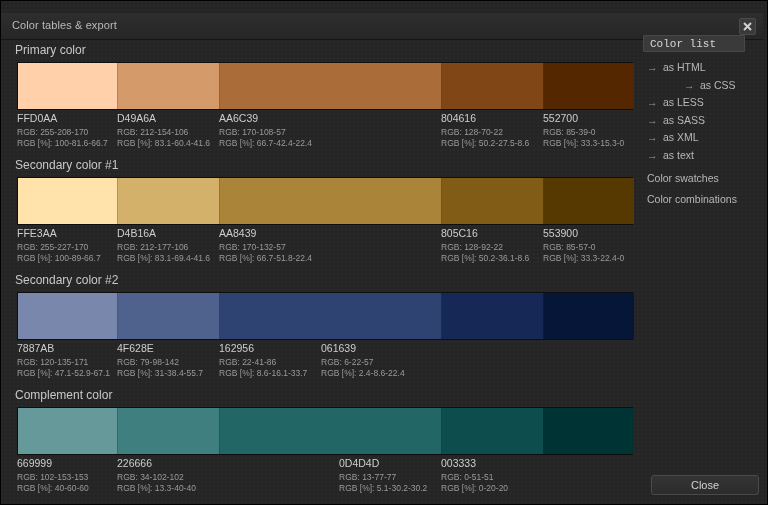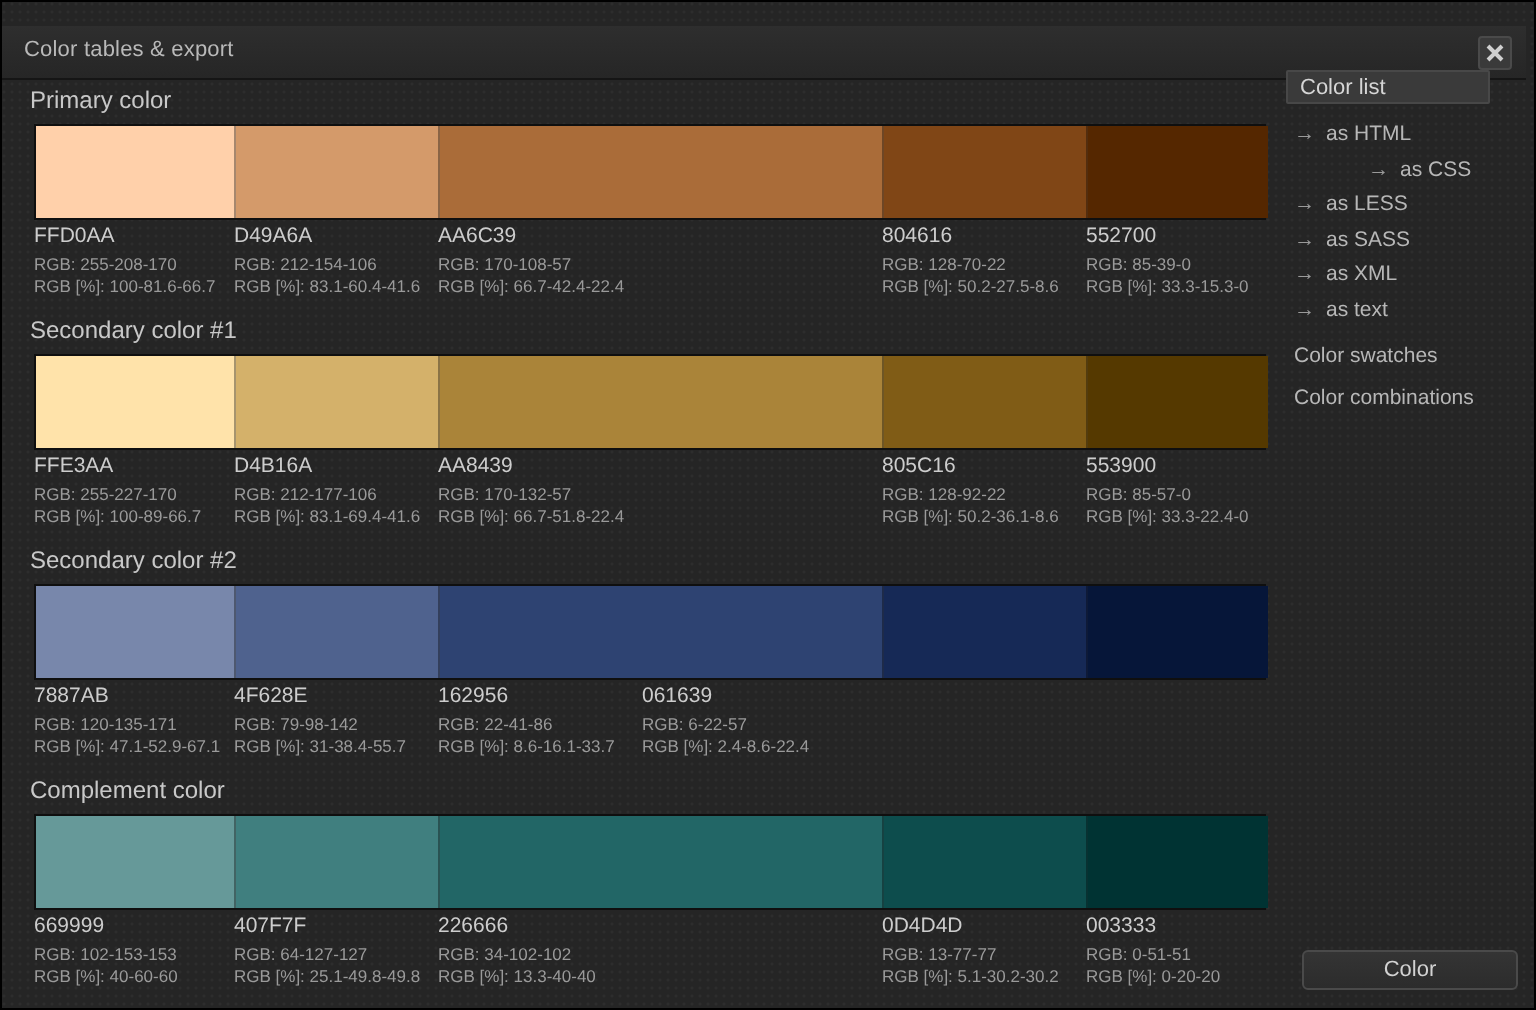--- a/index.html
+++ b/index.html
@@ -128,20 +128,21 @@
   #sidebar-header {
     position: absolute;
     left: 4px;
     top: 7px;
     width: 102px;
     height: 17px;
     background: #3a3a3a;
     border: 1px solid #484848;
     box-sizing: border-box;
     border-radius: 1px;
+    font-family: Liberation Mono, monospace;
   }
   #sidebar-header span {
     position: absolute;
     left: 6px;
     top: 2px;
     font-size: 11px;
     color: #d6d6d6;
   }
   .side-link {
     position: absolute;
@@ -304,25 +305,20 @@
           <div class="swatch" style="background: rgb(64, 127, 127); width: 102px; flex: 0 0 102px;"></div>
           <div class="swatch" style="background: rgb(34, 102, 102); width: 222px; flex: 0 0 222px;"></div>
           <div class="swatch" style="background: rgb(13, 77, 77); width: 102px; flex: 0 0 102px;"></div>
           <div class="swatch" style="background: rgb(0, 51, 51); width: 90px; flex: 0 0 90px;"></div>
         </div>
         <div class="labels">
           <div class="label-cell" style="width: 100px; flex: 0 0 100px;">
             <div class="label-hex">669999</div>
             <div class="label-rgb">RGB: 102-153-153</div>
             <div class="label-pct">RGB [%]: 40-60-60</div>
-          </div>
-          <div class="label-cell" style="width: 102px; flex: 0 0 102px;">
-            <div class="label-hex">407F7F</div>
-            <div class="label-rgb">RGB: 64-127-127</div>
-            <div class="label-pct">RGB [%]: 25.1-49.8-49.8</div>
           </div>
           <div class="label-cell" style="width: 222px; flex: 0 0 222px;">
             <div class="label-hex">226666</div>
             <div class="label-rgb">RGB: 34-102-102</div>
             <div class="label-pct">RGB [%]: 13.3-40-40</div>
           </div>
           <div class="label-cell" style="width: 102px; flex: 0 0 102px;">
             <div class="label-hex">0D4D4D</div>
             <div class="label-rgb">RGB: 13-77-77</div>
             <div class="label-pct">RGB [%]: 5.1-30.2-30.2</div>
@@ -343,15 +339,15 @@
   <div class="side-link" style="top: 33px;"><span class="arrow">→</span><span>as HTML</span></div>
       <div class="side-link" style="top: 50.5px; margin-left: 37px;"><span class="arrow">→</span><span>as CSS</span></div>
       <div class="side-link" style="top: 68px;"><span class="arrow">→</span><span>as LESS</span></div>
       <div class="side-link" style="top: 85.5px;"><span class="arrow">→</span><span>as SASS</span></div>
       <div class="side-link" style="top: 103px;"><span class="arrow">→</span><span>as XML</span></div>
       <div class="side-link" style="top: 120.5px;"><span class="arrow">→</span><span>as text</span></div>
       <div class="side-link plain" style="top: 144px;">Color swatches</div>
       <div class="side-link plain" style="top: 165px;">Color combinations</div>
     </div>
 
-  <div id="close-btn">Color</div>
+  <div id="close-btn">Close</div>
 
 </div>
 
 </body></html>

